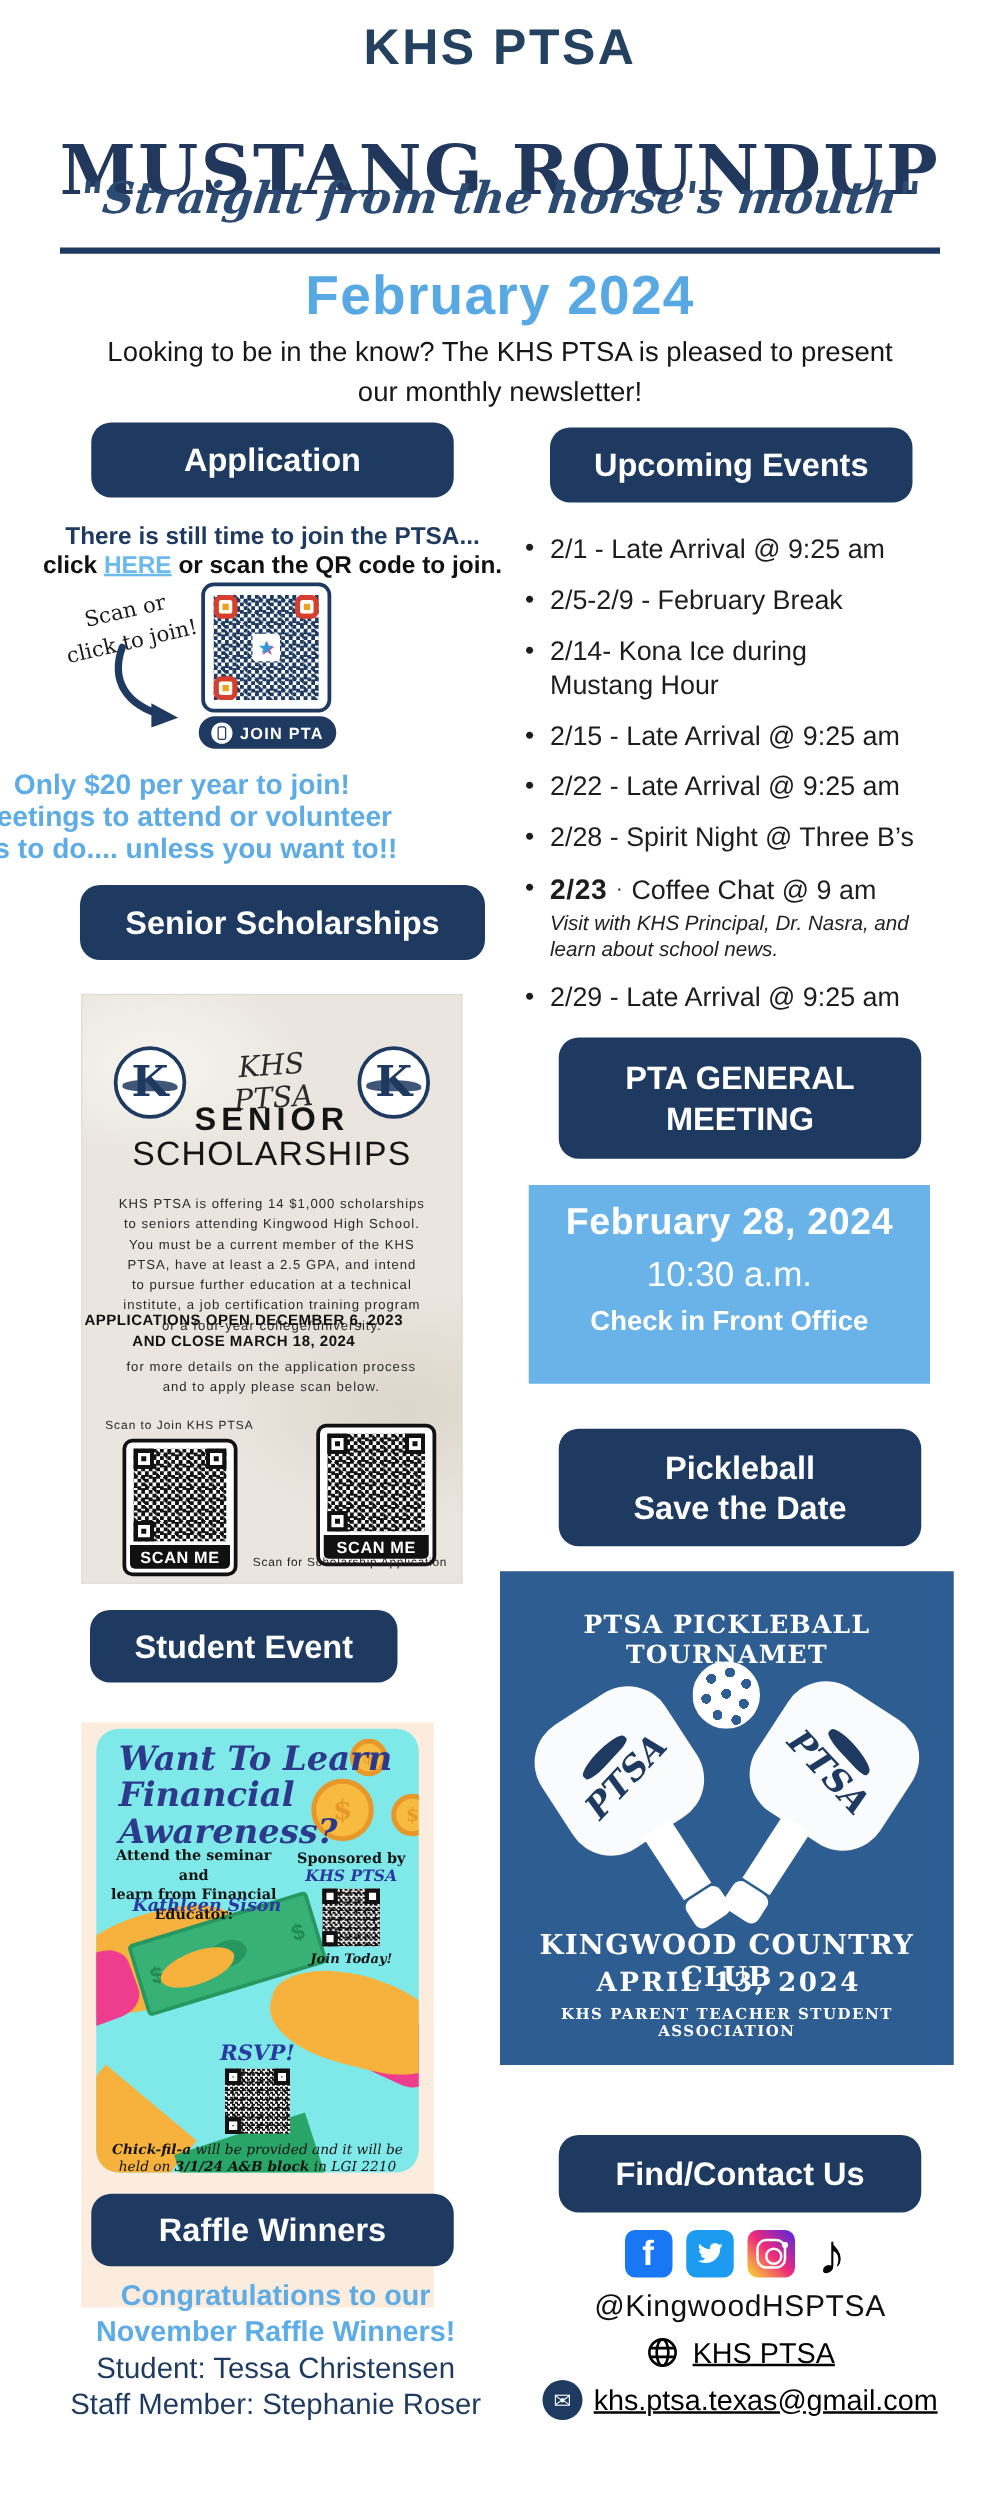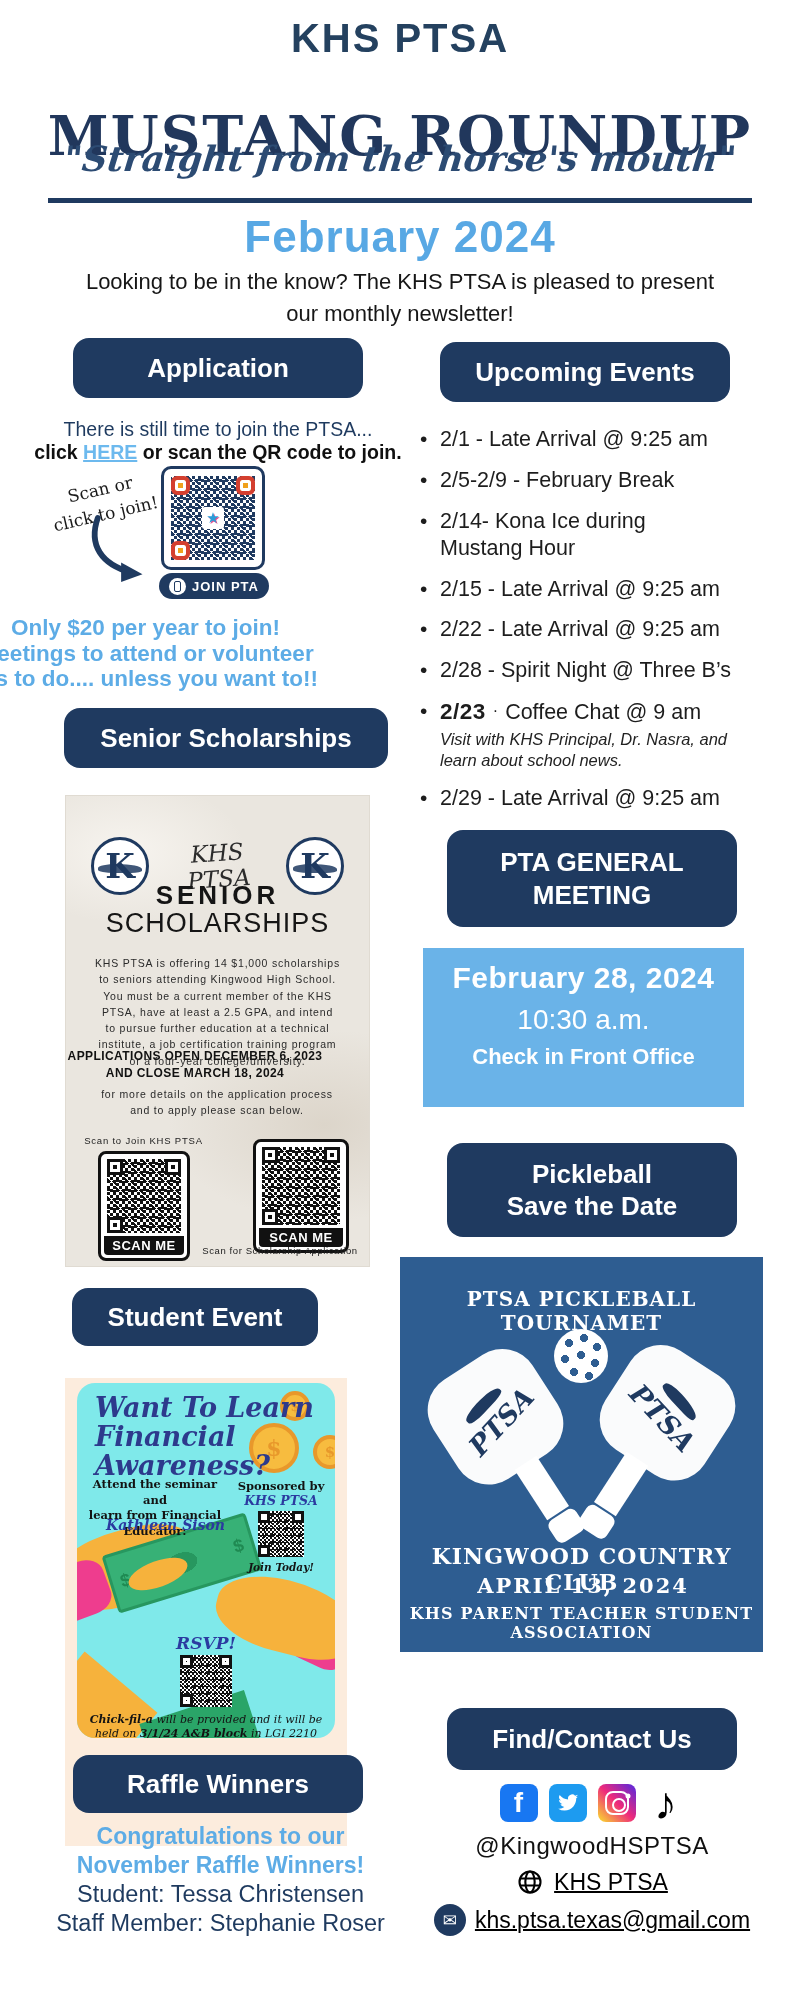--- a/index.html
+++ b/index.html
@@ -15,21 +15,21 @@
        font-style:italic;font-weight:700;font-size:35px;color:#2c4b73;transform:skewX(-6deg);}
   .divider{left:48px;top:198px;width:704px;height:5px;background:#1f3a60;}
   .month{left:0;top:212px;width:800px;text-align:center;font-size:44px;font-weight:800;
        color:#58a8e4;letter-spacing:1px;}
   .intro{left:80px;top:266px;width:640px;text-align:center;font-size:22px;line-height:1.45;color:#161616;}
   
   .hbtn{position:absolute;background:#1f3a60;color:#fff;border-radius:16px;display:flex;
         flex-direction:column;align-items:center;justify-content:center;font-weight:700;
         font-size:26px;text-align:center;line-height:1.25;}
   
-  .p1{left:20px;top:418px;width:396px;text-align:center;font-size:19.5px;font-weight:400;color:#1e3a5f;}
+  .p1{left:20px;top:418px;width:396px;text-align:center;font-size:19.5px;font-weight:700;color:#1e3a5f;}
   .p2{left:20px;top:441px;width:396px;text-align:center;font-size:19.5px;font-weight:700;color:#101010;}
   .here{color:#6cb9ee;text-decoration:underline;text-decoration-thickness:2px;cursor:pointer;}
   .scan-note{left:44px;top:477px;width:118px;text-align:center;font-family:"DejaVu Serif",serif;
        font-size:17px;color:#1a1a1a;transform:rotate(-13deg);line-height:1.45;}
   .scan-note span{display:block;}
   .qr-card{left:161px;top:466px;width:104px;height:104px;border:3px solid #1f3a60;border-radius:10px;
        background:#fff;box-sizing:border-box;display:flex;align-items:center;justify-content:center;}
   .qr{position:relative;background-color:#fff;
       background-image:repeating-conic-gradient(var(--m,#111) 0 25%,transparent 0 50%),
                        repeating-conic-gradient(transparent 0 25%,var(--m,#111) 0 37%,transparent 0 50%);
@@ -118,21 +118,21 @@
   .plogo{font-family:"DejaVu Serif",serif;font-style:italic;font-weight:700;font-size:27px;color:#1f3a60;
       transform:rotate(-14deg);}
   .plogo::before{content:"";display:block;width:46px;height:12px;background:#1f3a60;
       border-radius:70% 95% 40% 60%;margin:0 auto 3px;}
   .pR .plogo{transform:rotate(14deg);}
   .f3-venue{position:absolute;left:0;top:286px;width:363px;text-align:center;font-family:"DejaVu Serif",serif;
       font-weight:700;font-size:22px;letter-spacing:1px;}
   .f3-date{position:absolute;left:0;top:316px;width:366px;text-align:center;font-family:"DejaVu Serif",serif;
       font-weight:700;font-size:21px;letter-spacing:2px;}
   .f3-assoc{position:absolute;left:0;top:347px;width:363px;text-align:center;font-family:"DejaVu Serif",serif;
-      font-weight:700;font-size:16px;letter-spacing:1.2px;}
+      font-weight:700;font-size:12px;letter-spacing:1.2px;}
   
   .flyer2{left:65px;top:1378px;width:282px;height:468px;background:#fcecdd;overflow:hidden;}
   .card{position:absolute;left:12px;top:5px;width:258px;height:355px;border-radius:18px;background:#7fe9ea;overflow:hidden;}
   .f2-title{position:absolute;left:18px;top:10px;width:220px;font-family:"DejaVu Serif",serif;
       font-style:italic;font-weight:700;font-size:27px;line-height:1.08;color:#2d3a8c;z-index:2;}
   .coin{position:absolute;border-radius:50%;background:#f7bc3f;border:4px solid #e8982b;box-sizing:border-box;
       display:flex;align-items:center;justify-content:center;z-index:1;}
   .coin::before{content:"$";font-family:"DejaVu Serif",serif;font-weight:700;color:#e8982b;}
   .f2-attend{position:absolute;left:8px;top:94px;width:140px;text-align:center;font-family:"DejaVu Serif",serif;
       font-weight:700;font-size:11.5px;line-height:1.35;color:#131313;z-index:2;}

